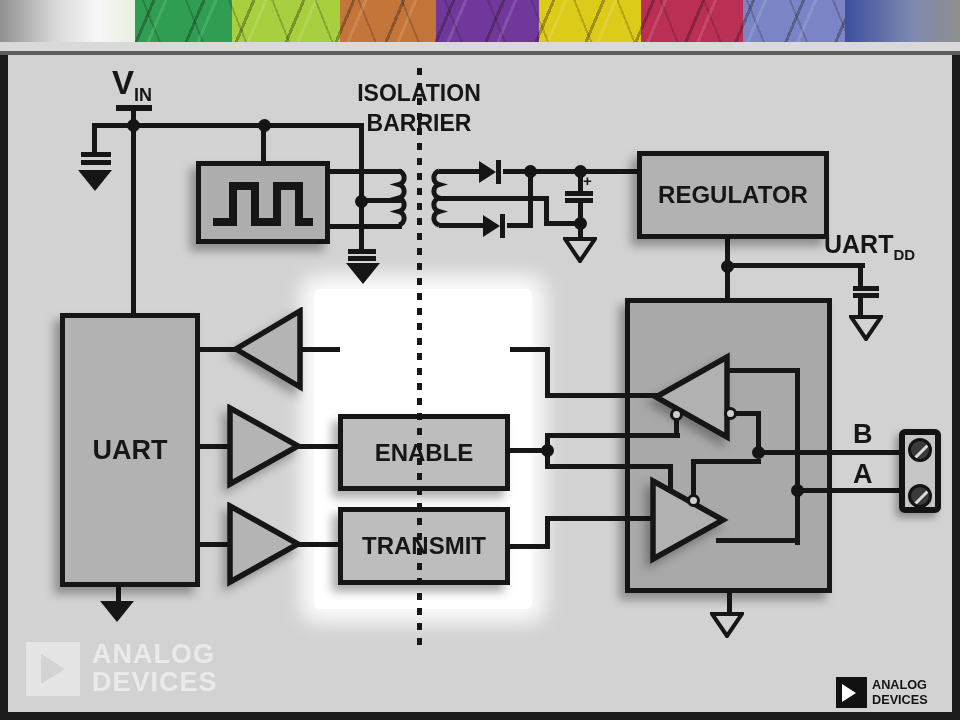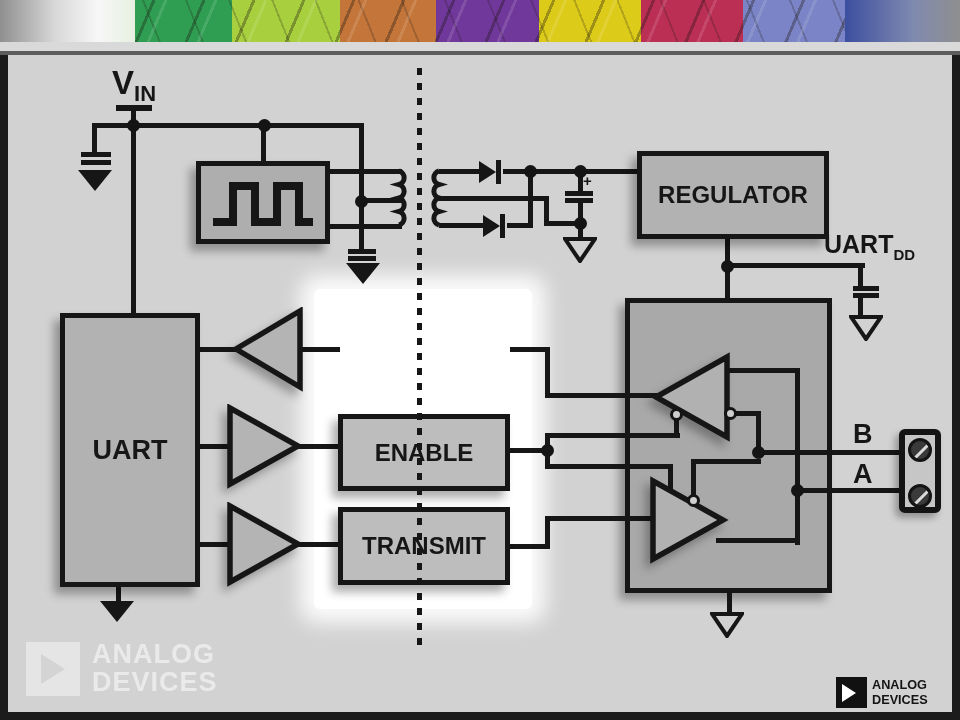--- a/index.html
+++ b/index.html
@@ -249,24 +249,28 @@
   <div class="screw" style="left:908px;top:438px;">
     <div class="screw-slot"></div>
   </div>
   <div class="screw" style="left:908px;top:484px;">
     <div class="screw-slot"></div>
   </div>
 
   <div class="dotted"></div>
 
   <div class="lbl" style="left:112px;top:64px;font-size:33px;">
-    <span>V</span><span class="sub" style="font-size:22px;">IN</span>
+    <span>V</span><span class="sub" style="font-size:18px;">IN</span>
   </div>
   <div class="lbl" style="left:116px;top:105px;width:36px;height:6px;background:#161616;z-index:2;"></div>
 
+  <div class="lbl" style="left:330px;top:78px;width:178px;text-align:center;font-size:23px;line-height:1.32;">
+    <div>ISOLATION</div>
+    <div>BARRIER</div>
+  </div>
 
   <div class="lbl" style="left:583px;top:172px;font-size:15px;">+</div>
 
   <div class="lbl" style="left:824px;top:230px;font-size:25px;">
     <span>UART</span><span class="sub" style="font-size:15px;">DD</span>
   </div>
 
   <div class="lbl" style="left:853px;top:419px;font-size:27px;">B</div>
   <div class="lbl" style="left:853px;top:459px;font-size:27px;">A</div>
 

